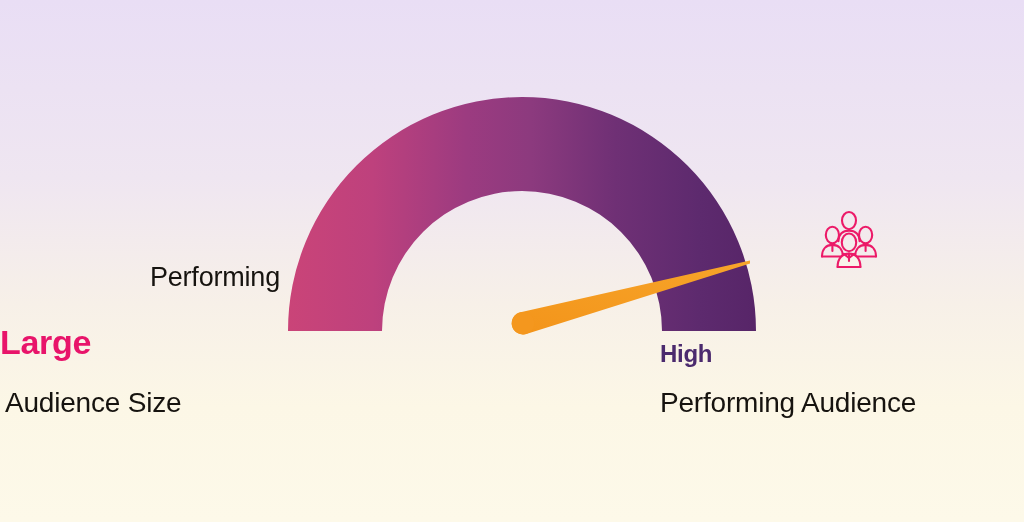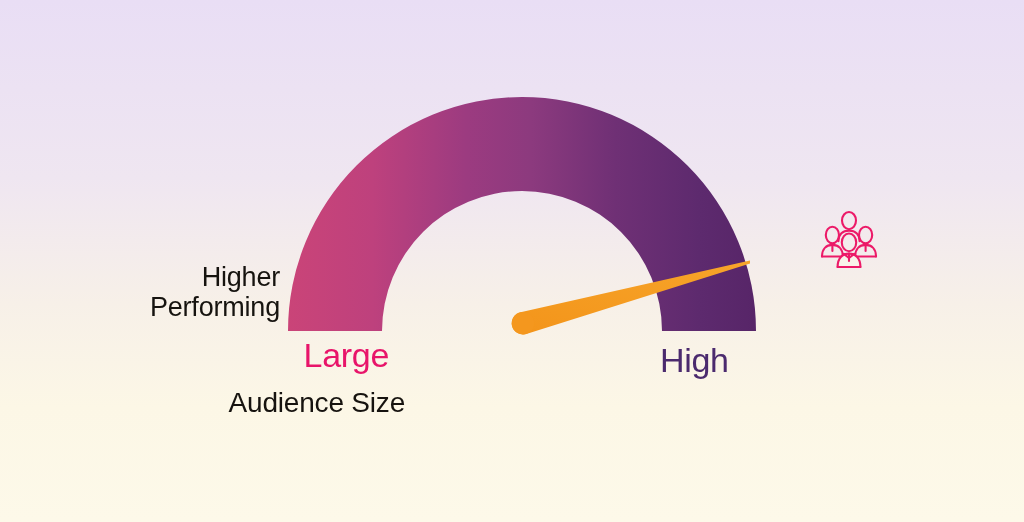--- a/index.html
+++ b/index.html
@@ -47,43 +47,42 @@
   .right-annot {
     left: 781px;
     top: 289px;
     font-size: 27px;
     font-weight: 400;
     letter-spacing: -0.2px;
   }
   
   .bl-value {
     left: 0px;
-    top: 336px;
+    top: 323px;
     width: 389px;
-    text-align: right;
     font-size: 34px;
-    font-weight: normal;
+    font-weight: bold;
     color: #E8146A;
     letter-spacing: -0.3px;
   }
   .bl-caption {
-    left: 16px;
+    left: 5px;
     top: 387px;
     width: 389px;
-    text-align: right;
+    text-align: left;
     font-size: 28px;
     font-weight: 400;
     letter-spacing: -0.2px;
   }
   
   .br-value {
     left: 660px;
     top: 341px;
-    font-size: 34px;
-    font-weight: normal;
+    font-size: 24px;
+    font-weight: bold;
     color: #4B2A6E;
     letter-spacing: -0.3px;
     text-align: center;
   }
   .br-caption {
     left: 660px;
     top: 387px;
     font-size: 28px;
     font-weight: 400;
     letter-spacing: -0.2px;
@@ -157,23 +156,23 @@
       <ellipse cx="36" cy="34.4" rx="7.2" ry="8.9"></ellipse>
 
       <path d="M 24.6 59.0 C 24.6 50.2 29.4 45.6 36 45.6 C 42.6 45.6 47.4 50.2 47.4 59.0" fill="#F9F2EA"></path>
       <path d="M 24.6 59.0 L 47.4 59.0"></path>
       <path d="M 36 45.6 L 36 53.0"></path>
       <path d="M 30.8 45.9 L 36 50.0 L 41.2 45.9"></path>
     </g>
   </svg>
 
   <div class="txt left-annot">
-    <span>Higher</span>
     <span class="l2">Performing</span>
   </div>
 
 
   <div class="txt bl-value">Large</div>
   <div class="txt bl-caption">Audience Size</div>
 
   <div class="txt br-value">High</div>
+  <div class="txt br-caption">Performing Audience</div>
 
 </div>
 
 </body></html>

